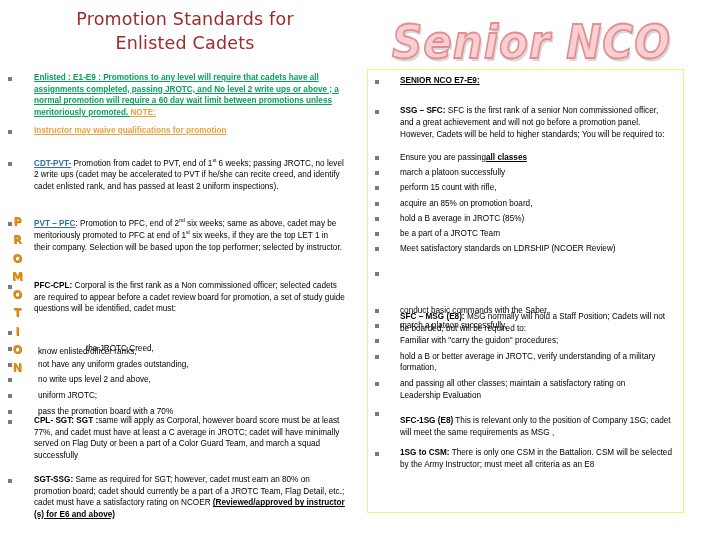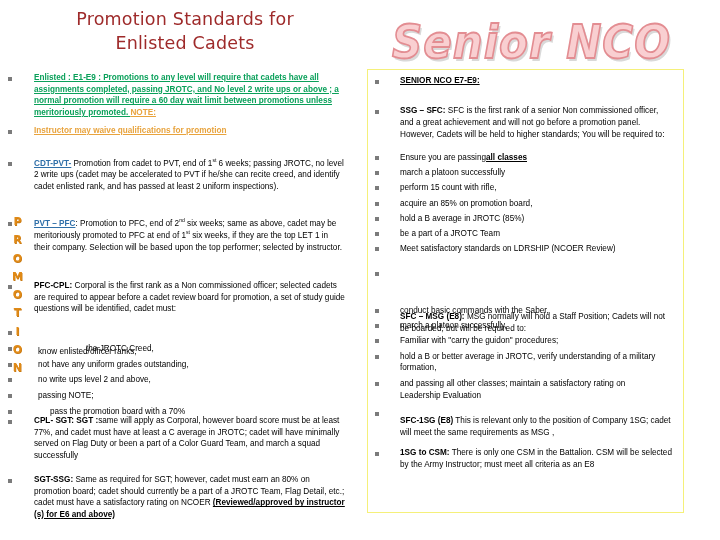--- a/index.html
+++ b/index.html
@@ -149,23 +149,23 @@
   <div id="pfc-subs">
       <div class="mark" style="left: 8px; top: 331px;"></div>
       <div class="lblk" style="left: 38px; top: 346px; width: 300px;">know enlisted/officer ranks,</div>
       <div class="mark" style="left: 8px; top: 346.8px;"></div>
       <div class="lblk" style="left: 38px; top: 342.8px; width: 300px; padding-left: 48px;">the JROTC Creed,</div>
       <div class="mark" style="left: 8px; top: 362.6px;"></div>
       <div class="lblk" style="left: 38px; top: 358.6px; width: 300px;">not have any uniform grades outstanding,</div>
       <div class="mark" style="left: 8px; top: 378.4px;"></div>
       <div class="lblk" style="left: 38px; top: 374.4px; width: 300px;">no write ups level 2 and above,</div>
       <div class="mark" style="left: 8px; top: 394.2px;"></div>
-      <div class="lblk" style="left: 38px; top: 390.2px; width: 300px;">passing NOTE;</div>
+      <div class="lblk" style="left: 38px; top: 390.2px; width: 300px;">uniform JROTC;</div>
       <div class="mark" style="left: 8px; top: 410px;"></div>
-      <div class="lblk" style="left: 38px; top: 406px; width: 300px; margin-left: 12px;">pass the promotion board with a 70%</div>
+      <div class="lblk" style="left: 38px; top: 406px; width: 300px;">pass the promotion board with a 70%</div>
     </div>
 
   <div class="mark" style="left:8px;top:420px;"></div>
   <div class="lblk" style="left:34px;top:415px;width:312px;">
     <span class="bold">CPL- SGT: SGT :</span><span>same will apply as Corporal, however board score must be at least 77%, and cadet must have at least a C average in JROTC; cadet will have minimally served on Flag Duty or been a part of a Color Guard Team, and march a squad successfully</span>
   </div>
 
   <div class="mark" style="left:8px;top:479px;"></div>
   <div class="lblk" style="left:34px;top:474px;width:312px;">
     <span class="bold">SGT-SSG:</span><span> Same as required for SGT;  however, cadet must earn an 80% on promotion board; cadet should currently be a part of a JROTC Team, Flag Detail, etc.; cadet must have a satisfactory rating on NCOER </span><span class="ul bold">(Reviewed/approved by instructor (s)  for E6  and  above)</span>

